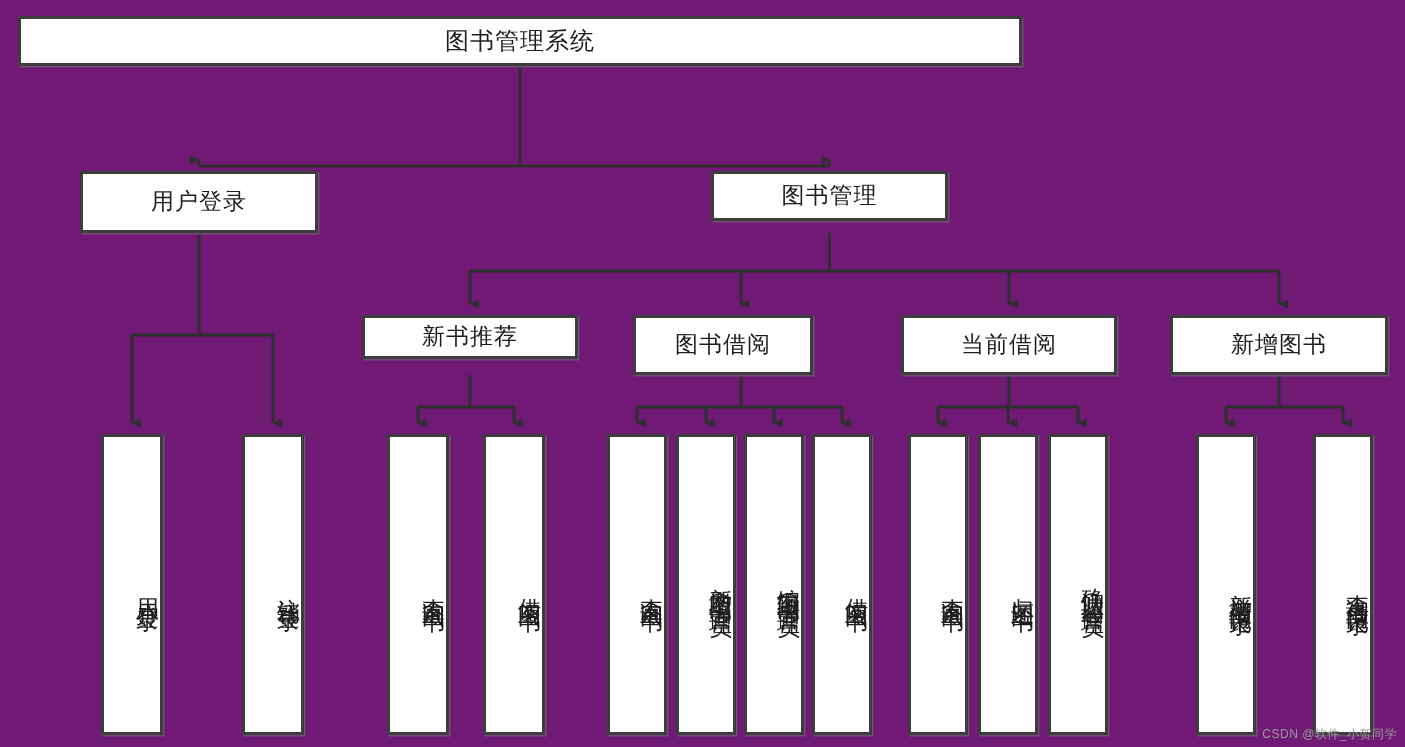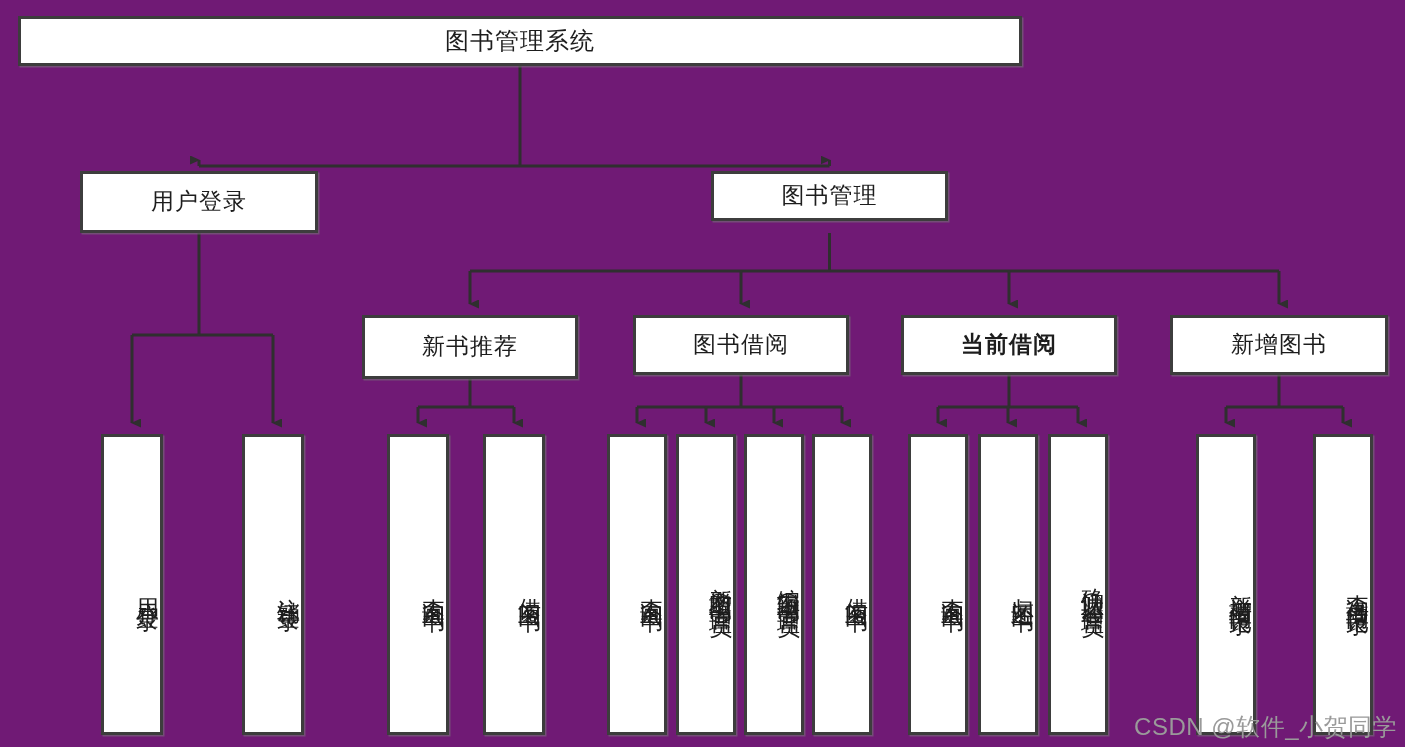--- a/index.html
+++ b/index.html
@@ -49,21 +49,21 @@
   }
   .node.vert > span{
     writing-mode:vertical-rl;
     text-orientation:upright;
     display:block;
   }
   .node.vert.tall > span{padding-top:0;}
   .watermark{
     position:absolute;
     right:8px;bottom:4px;
-    font-size:24px;
+    font-size:12px;
     color:#9a9a9a;
     letter-spacing:.5px;
     white-space:nowrap;
     font-family:"Liberation Sans","DejaVu Sans",sans-serif;
   }
 </style>
 </head>
 <body>
 
 <div id="canvas">
@@ -115,27 +115,27 @@
     <span>图书管理系统</span>
   </div>
 
   <div class="node horiz" style="left: 80px; top: 171px; width: 238px; height: 62px;">
     <span>用户登录</span>
   </div>
   <div class="node horiz" style="left: 711px; top: 171px; width: 237px; height: 50px;">
     <span>图书管理</span>
   </div>
 
-  <div class="node horiz" style="left: 362px; top: 315px; width: 216px; height: 64px;">
+  <div class="node horiz" style="left: 362px; top: 315px; width: 216px; height: 44px;">
     <span>新书推荐</span>
   </div>
-  <div class="node horiz" style="left: 633px; top: 315px; width: 216px; height: 60px;">
+  <div class="node horiz" style="left: 633px; top: 315px; width: 180px; height: 60px;">
     <span>图书借阅</span>
   </div>
-  <div class="node horiz" style="left: 901px; top: 315px; width: 216px; height: 60px; font-weight: bold;">
+  <div class="node horiz" style="left: 901px; top: 315px; width: 216px; height: 60px;">
     <span>当前借阅</span>
   </div>
   <div class="node horiz" style="left: 1170px; top: 315px; width: 218px; height: 60px;">
     <span>新增图书</span>
   </div>
 
   <div class="node vert" style="left: 101px; top: 434px; width: 62px; height: 301px;">
     <span>用户登录</span>
   </div>
   <div class="node vert" style="left: 242px; top: 434px; width: 62px; height: 301px;">

